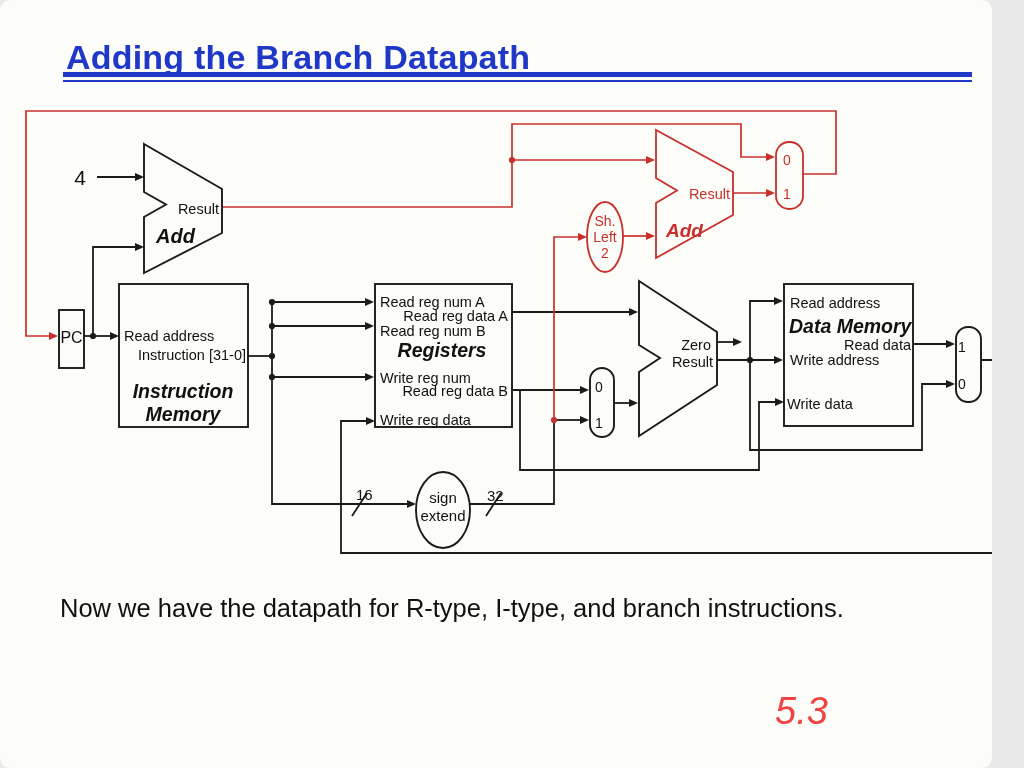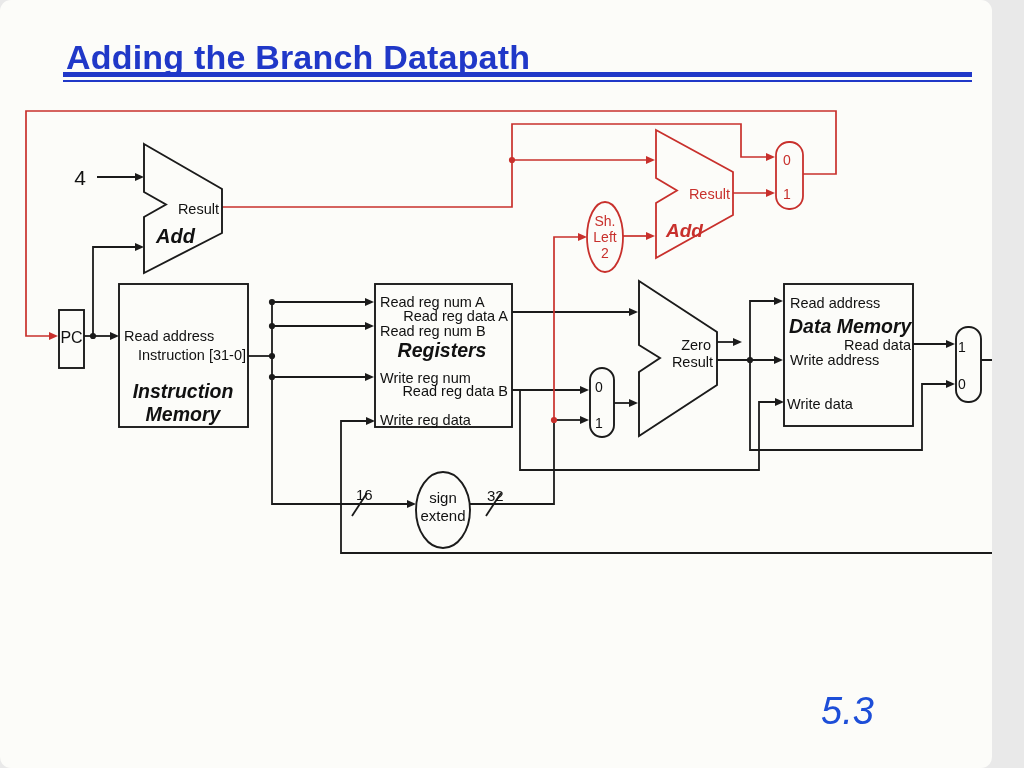--- a/index.html
+++ b/index.html
@@ -5,21 +5,21 @@
   html,body{margin:0;padding:0;}
   body{font-family:"Liberation Sans", sans-serif; background:#e9e9e9;}
   #slide{position:relative; width:992px; height:768px; background:var(--bg,#fcfcf9); overflow:hidden;border-radius:11px;}
   #title{position:absolute; left:66px; top:38px; font-size:34px; font-weight:bold;
          color:var(--accent,#2038c8); letter-spacing:.2px; white-space:nowrap;}
   .rule{position:absolute; background:var(--accent,#2038c8);}
   #rule-thick{left:63px; top:72px; width:909px; height:5px;}
   #rule-thin{left:63px; top:80px; width:909px; height:2px;}
   #caption-line1{position:absolute; left:60px; top:594px; font-size:25.5px; color:#111; white-space:nowrap;}
   #caption-line2{position:absolute; left:167px; top:642px; font-size:25.5px; color:#111; white-space:nowrap;}
-  #page-number{position:absolute; left:821px; top:690px; font-size:38px; font-style:italic; color:#1d4ed8;}
+  #page-number{position:absolute; left:775px; top:690px; font-size:38px; font-style:italic; color:#ef4444;}
   svg{position:absolute; left:0; top:0;}
   .wire-k{stroke:var(--ink,#1b1b1b); stroke-width:1.8; fill:none;}
   .wire-r{stroke:var(--red,#c8302c); stroke-width:1.7; fill:none;}
   .box-k{stroke:var(--ink,#1b1b1b); stroke-width:1.9; fill:none;}
   .box-r{stroke:var(--red,#c8302c); stroke-width:1.8; fill:none;}
   .dot-k{fill:var(--ink,#1b1b1b);}
   .dot-r{fill:var(--red,#c8302c);}
   .mk-k{fill:var(--ink,#1b1b1b);}
   .mk-r{fill:var(--red,#c8302c);}
   text{font-family:"Liberation Sans", sans-serif; fill:#111; font-size:14.5px;}
@@ -144,14 +144,15 @@
     <text class="t-title" x="789" y="333">Data Memory</text>
     <text x="911" y="350" text-anchor="end">Read data</text>
     <text x="790" y="365">Write address</text>
     <text x="787" y="409">Write data</text>
 
     <rect class="box-k" x="956" y="327" width="25" height="75" rx="12"></rect>
     <text class="t-mux" x="962" y="352" text-anchor="middle">1</text>
     <text class="t-mux" x="962" y="389" text-anchor="middle">0</text>
   </svg>
 
+  <div id="caption-line1">Now we have the datapath for R-type, I-type, and branch instructions.</div>
   <div id="page-number">5.3</div>
 </div>
 
 </body></html>

